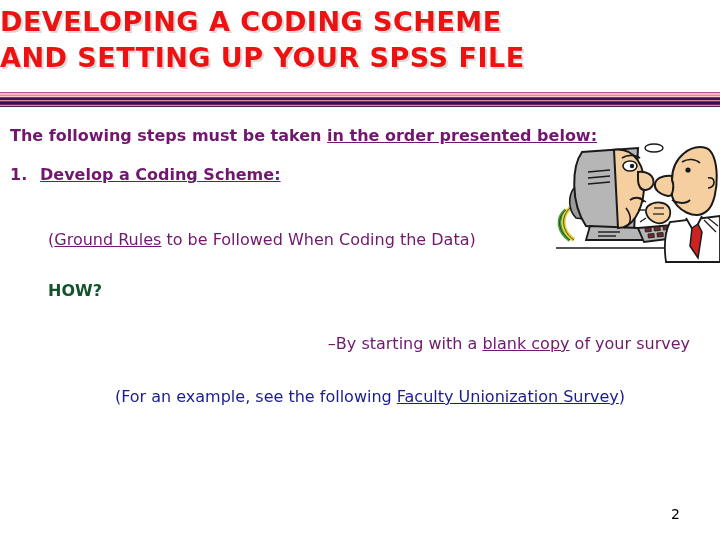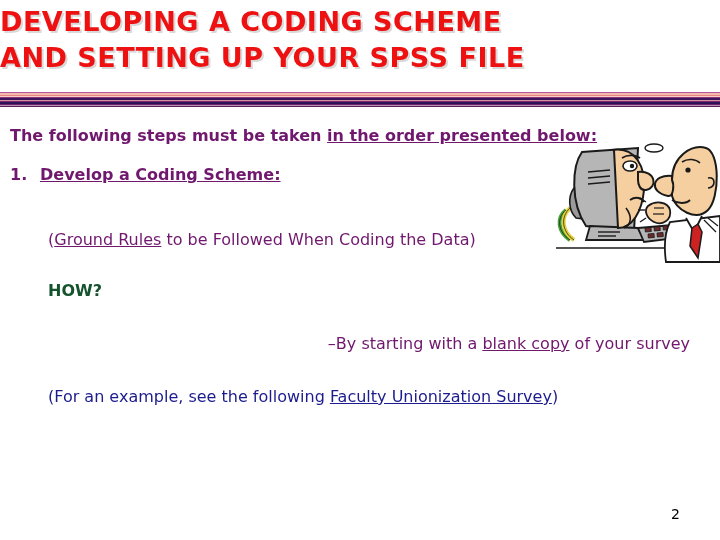--- a/index.html
+++ b/index.html
@@ -151,21 +151,21 @@
   <div class="line l-sub" style="color: rgb(112, 23, 110);">
     <span>(</span><u>Ground Rules</u><span> to be Followed When Coding the Data)</span>
   </div>
 
   <div class="line l-how" style="color: #14532d;">HOW?</div>
 
   <div class="line l-dash" style="color: rgb(112, 23, 110); text-align: right;">
     <span class="dashmark">–</span><span>By starting with a </span><u>blank copy</u><span> of your survey</span>
   </div>
 
-  <div class="line l-example" style="color: rgb(28, 28, 142);">
+  <div class="line l-example" style="color: rgb(28, 28, 142); text-align: center;">
     <span class="first">(For an example, see the following </span><u>Faculty Unionization Survey</u><span>)</span>
   </div>
 
 </div>
 
 <div id="cartoon">
   <svg viewBox="0 0 168 132" width="168" height="132" xmlns="http://www.w3.org/2000/svg">
 
     <line x1="4" y1="112" x2="164" y2="112" stroke="#1a1a1a" stroke-width="1.6"></line>
 

